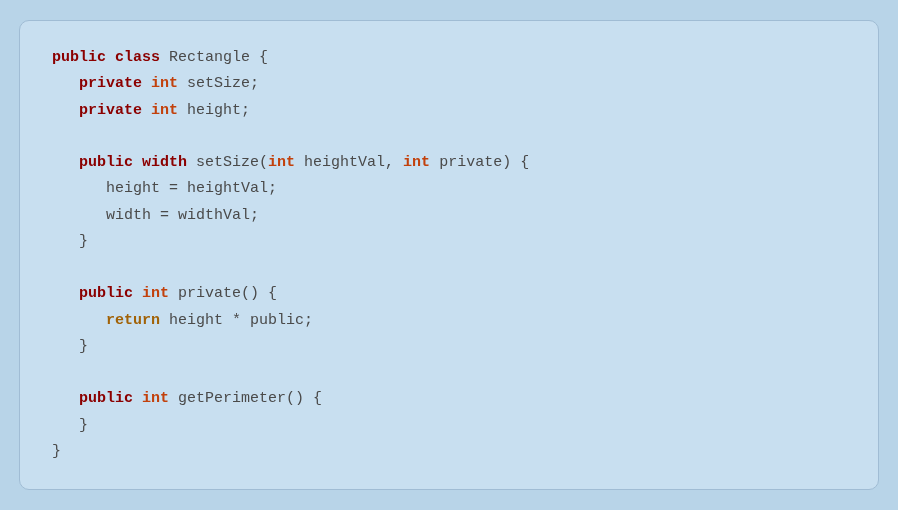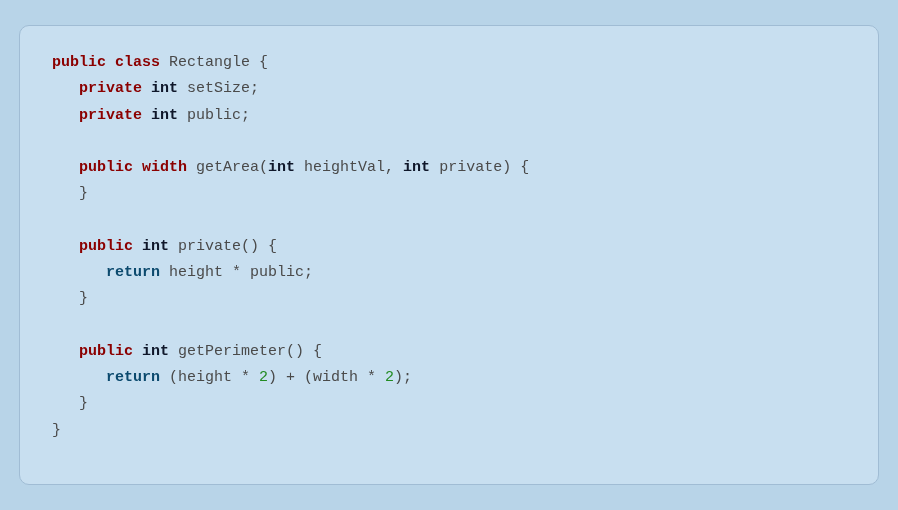--- a/index.html
+++ b/index.html
@@ -37,26 +37,26 @@
       white-space: pre;
     }
 
     
     .kw-dark {
       color: #8B0000; 
       font-weight: bold;
     }
 
     .kw-type {
-      color: #0f172a; 
+      color: #c2410c; 
       font-weight: bold;
     }
 
     .kw-return {
-      color: #0c4a6e;
+      color: #a16207;
       font-weight: bold;
     }
 
     .normal {
       color: #4a4a4a;
     }
 
     .number {
       color: #228B22; 
     }
@@ -64,42 +64,43 @@
 </head>
 <body>
 
 <div class="code-container">
   <div class="code-block">
 
     <span class="line"><span class="kw-dark">public class </span><span class="normal">Rectangle {</span></span>
 
     <span class="line">   <span class="kw-dark">private </span><span class="kw-type">int </span><span class="normal">setSize;</span></span>
 
-    <span class="line">   <span class="kw-dark">private </span><span class="kw-type">int </span><span class="normal">public;</span></span>
+    <span class="line">   <span class="kw-dark">private </span><span class="kw-type">int </span><span class="normal">height;</span></span>
 
     <span class="line"> </span>
 
-    <span class="line">   <span class="kw-dark">public width </span><span class="normal">getArea(</span><span class="kw-type">int </span><span class="normal">heightVal, </span><span class="kw-type">int </span><span class="normal">private) {</span></span>
+    <span class="line">   <span class="kw-dark">public width </span><span class="normal">setSize(</span><span class="kw-type">int </span><span class="normal">heightVal, </span><span class="kw-type">int </span><span class="normal">private) {</span></span>
 
+    <span class="line">      <span class="normal">height = heightVal;</span></span>
 
+    <span class="line">      <span class="normal">width = widthVal;</span></span>
 
     <span class="line">   <span class="normal">}</span></span>
 
     <span class="line"> </span>
 
     <span class="line">   <span class="kw-dark">public </span><span class="kw-type">int </span><span class="normal">private() {</span></span>
 
     <span class="line">      <span class="kw-return">return </span><span class="normal">height * public;</span></span>
 
     <span class="line">   <span class="normal">}</span></span>
 
     <span class="line"> </span>
 
     <span class="line">   <span class="kw-dark">public </span><span class="kw-type">int </span><span class="normal">getPerimeter() {</span></span>
 
-    <span class="line">      <span class="kw-return">return </span><span class="normal">(height * </span><span class="number">2</span><span class="normal">) + (width * </span><span class="number">2</span><span class="normal">);</span></span>
 
     <span class="line">   <span class="normal">}</span></span>
 
     <span class="line"><span class="normal">}</span></span>
 
   </div>
 </div>
 
 </body></html>

